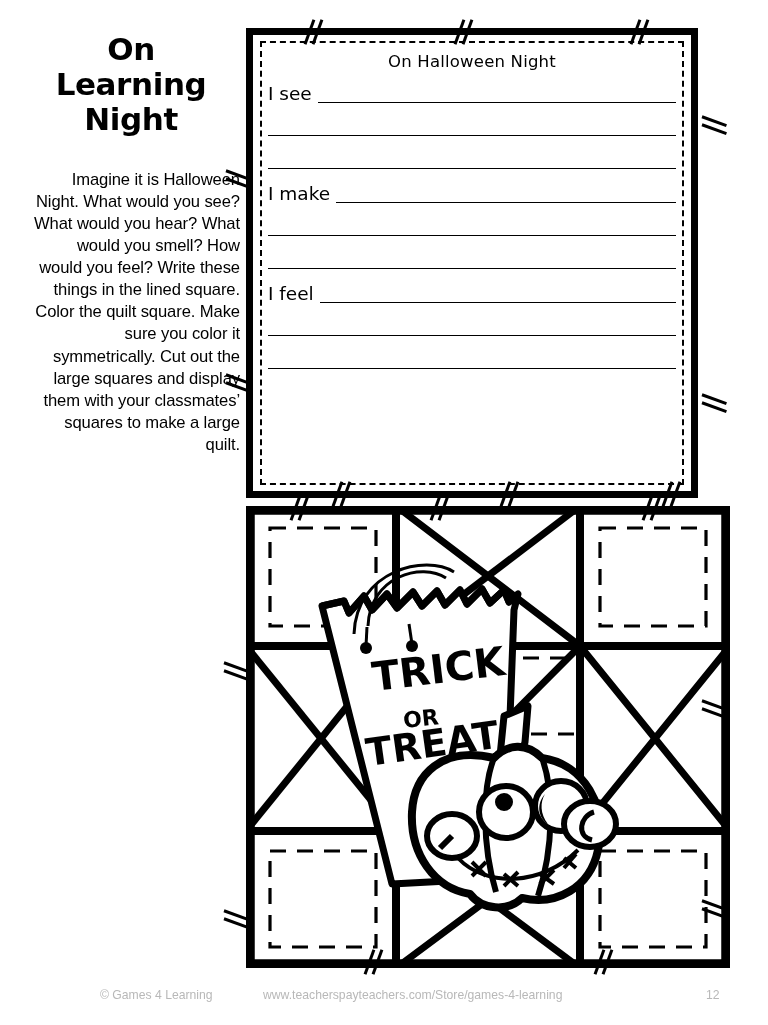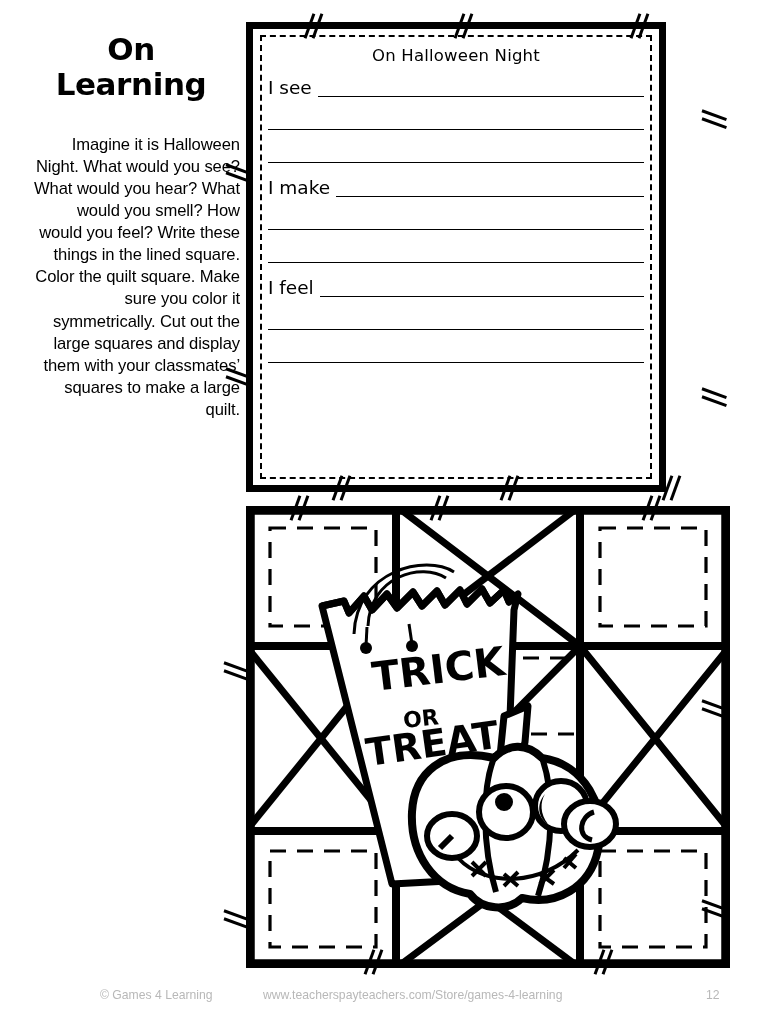--- a/index.html
+++ b/index.html
@@ -34,22 +34,22 @@
     padding-left: 12px;
     font-size: 16.6px;
     line-height: 1.33;
     text-align: right;
     letter-spacing: -0.1px;
   }
 
   
   #writing-box {
     position: absolute;
-    left: 246px; top: 22px;
-    width: 420px; height: 470px;
+    left: 246px; top: 28px;
+    width: 452px; height: 470px;
   }
   .quiltframe {
     position: absolute;
     inset: 0;
     border: 7px solid #000;
     background: #fff;
   }
   .dashframe {
     position: absolute;
     left: 14px; top: 13px; right: 14px; bottom: 13px;
@@ -120,20 +120,21 @@
   #footer-url { position: absolute; left: 263px; top: 0; }
   #footer-page { position: absolute; left: 706px; top: 0; }
 </style>
 </head>
 <body>
 
 <div id="left-column">
   <h1 id="page-title">
     <span>On</span><br>
     <span>Learning</span><br>
+    <span>Night</span>
   </h1>
   <p id="instructions">Imagine it is Halloween Night. What would you see? What would you hear? What would you smell? How would you feel? Write these things in the lined square. Color the quilt square. Make sure you color it symmetrically. Cut out the large squares and display them with your classmates’ squares to make a large quilt.</p>
 </div>
 
 <div id="writing-box">
   <div class="quiltframe"></div>
   <div class="dashframe"></div>
 
   <div id="writing-inner">
     <div id="box-title">On Halloween Night</div>

